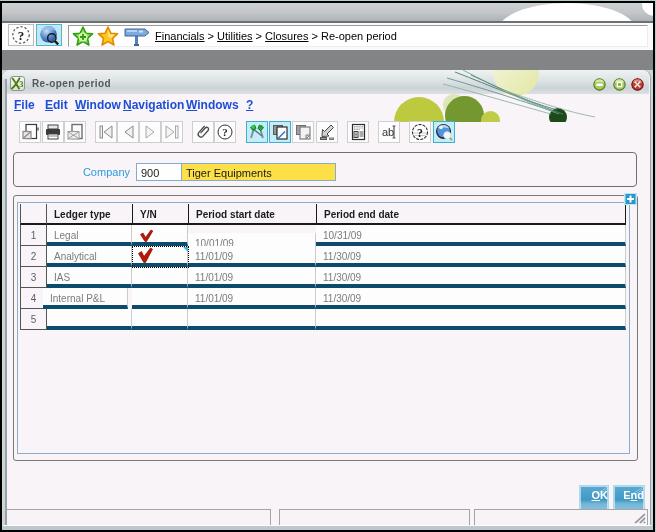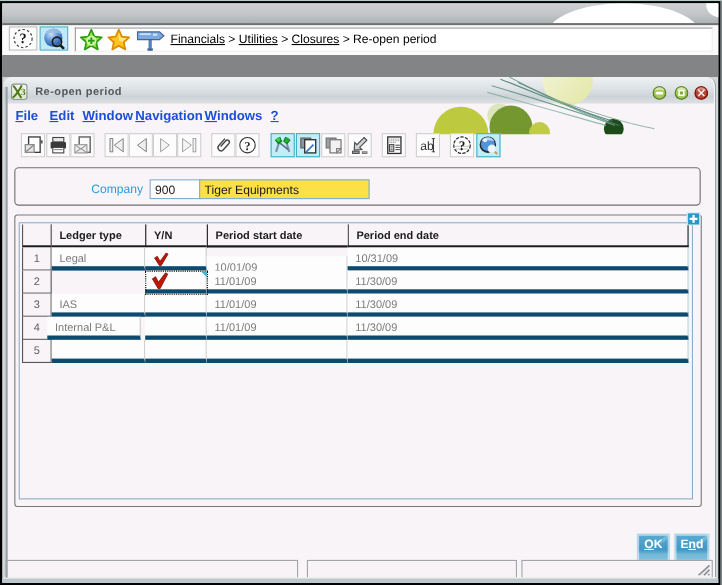--- a/index.html
+++ b/index.html
@@ -52,21 +52,21 @@
 #tframe{position:absolute;left:10px;top:125px;width:625px;height:266px;border:1px solid #77797b;border-radius:3px}
 #tblue{position:absolute;left:14px;top:132px;width:613px;height:252px;border:1px solid #8fadc9;background:#f8f4f7}
 #gridicon{position:absolute;left:621px;top:123px;width:13px;height:12px;z-index:3}
 
 #grid{position:absolute;left:15px;top:133px;width:611px;height:197px;font-size:10px}
 .gut{position:absolute;left:2px;width:27px;background:#f8f4f7;border:1px solid #555;border-top:none;color:#5f5f5f;text-align:center;padding-top:5px}
 .hcell{position:absolute;top:1px;height:21px;background:#f8f4f7;border-bottom:2px solid #1a1a1a;font-weight:bold;color:#1c1c1c;padding:5px 0 0 7px}
 .bcell{position:absolute;height:21px;background:#fefdfe;border-bottom:4px solid #0c4a6e;border-right:1px solid #cbcbcb;color:#7b7b7b;padding:5px 0 0 7px}
 .chk{position:absolute;z-index:2}
 
-.xbtn{position:absolute;top:415px;height:33px;border:1px solid #b2d9ea;background:linear-gradient(#58abd2,#4298c4 45%,#74b9d7 58%,#8fc9e2);color:#fff;font-size:11px;font-weight:bold;text-align:center;padding-top:3px;overflow:hidden;box-shadow:inset 0 0 0 1px rgba(255,255,255,0.55)}
+.xbtn{position:absolute;top:415px;height:33px;border:1px solid #b2d9ea;background:linear-gradient(#58abd2,#4298c4 45%,#74b9d7 58%,#8fc9e2);color:#fff;font-size:11px;font-weight:bold;text-align:right;padding-top:3px;overflow:hidden;box-shadow:inset 0 0 0 1px rgba(255,255,255,0.55)}
 .xbtn svg{position:absolute;right:0;top:0}
 
 .spanel{position:absolute;top:439px;height:17px;border:1px solid #a2a6aa;background:#f7f3f6}
 </style></head>
 <body>
 <div id="teal-top"></div>
 <div id="teal-right"></div>
 <div id="inner">
   <div id="topbar">
     <div class="wcirc" style="left:495px;top:0px;width:140px;height:58px"></div>
@@ -306,20 +306,21 @@
       <div class="gut" style="top:1px;height:21px;border-bottom:2px solid #1a1a1a;background:#f8f4f7"></div>
       <div class="gut" style="top:22px;height:21px">1</div>
       <div class="gut" style="top:43px;height:21px">2</div>
       <div class="gut" style="top:64px;height:21px">3</div>
       <div class="gut" style="top:85px;height:21px">4</div>
       <div class="gut" style="top:106px;height:21px">5</div>
       <div class="bcell" style="left:29px;top:22px;width:85px">Legal</div>
       <div class="bcell" style="left:114px;top:22px;width:56px"></div>
       <div class="bcell" style="left:170px;top:30px;width:128px">10/01/09</div>
       <div class="bcell" style="left:298px;top:22px;width:310px">10/31/09</div>
+      <div class="bcell" style="left:29px;top:43px;width:85px">Analytical</div>
       <div class="bcell" style="left:114px;top:43px;width:56px"></div>
       <div class="bcell" style="left:170px;top:43px;width:128px">11/01/09</div>
       <div class="bcell" style="left:298px;top:43px;width:310px">11/30/09</div>
       <div class="bcell" style="left:29px;top:64px;width:85px">IAS</div>
       <div class="bcell" style="left:114px;top:64px;width:56px"></div>
       <div class="bcell" style="left:170px;top:64px;width:128px">11/01/09</div>
       <div class="bcell" style="left:298px;top:64px;width:310px">11/30/09</div>
       <div class="bcell" style="left:25px;top:85px;width:85px">Internal P&amp;L</div>
       <div class="bcell" style="left:114px;top:85px;width:56px"></div>
       <div class="bcell" style="left:170px;top:85px;width:128px">11/01/09</div>

